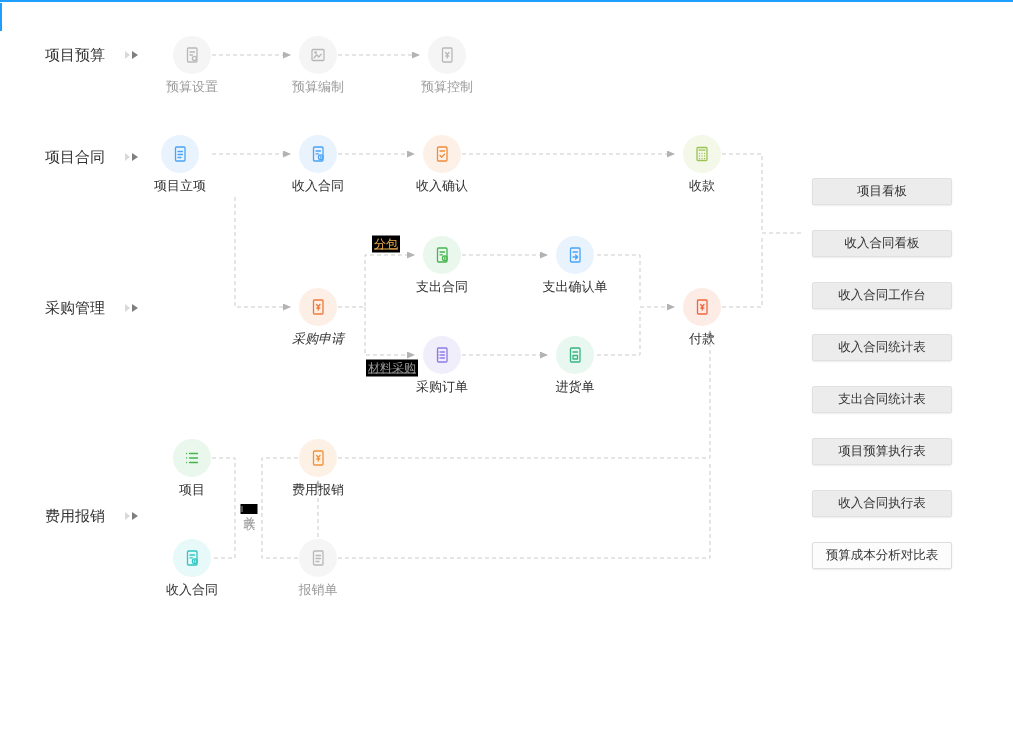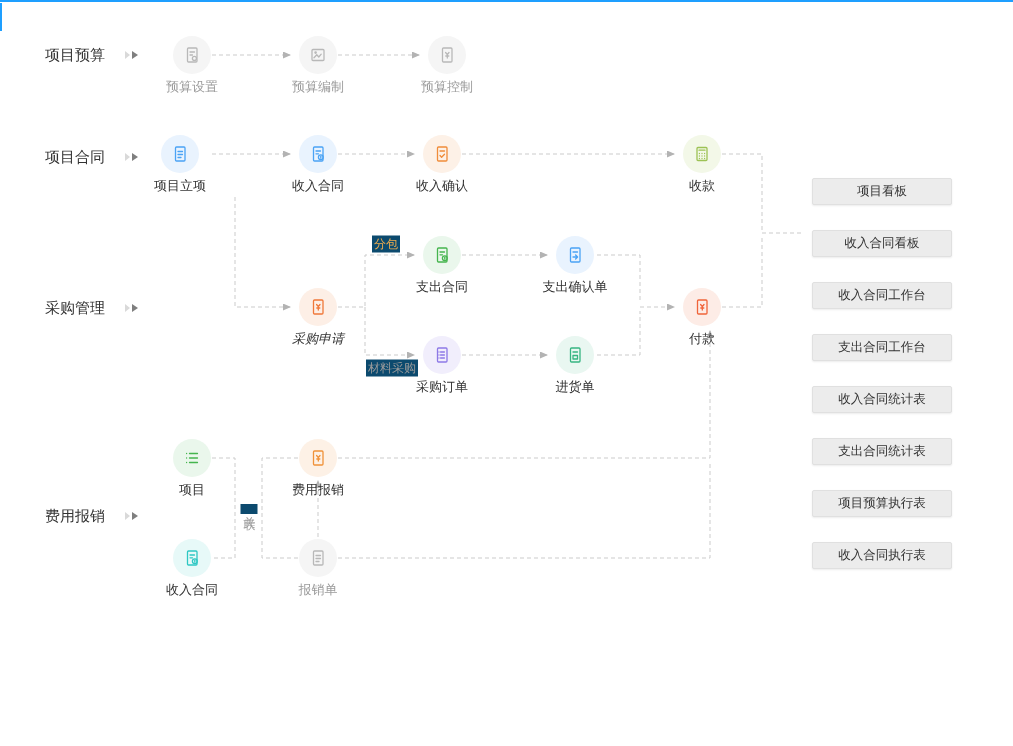--- a/index.html
+++ b/index.html
@@ -23,21 +23,21 @@
 
   .node { position:absolute; width:120px; text-align:center; }
   .node .circle { width:38px; height:38px; border-radius:50%; margin:0 auto;
                   display:flex; align-items:center; justify-content:center; }
   .node .circle svg { width:20px; height:20px; display:block;
                       fill:none; stroke:currentColor; stroke-width:1.3;
                       stroke-linecap:round; stroke-linejoin:round; }
   .node .nlabel { margin-top:5px; font-size:13px; line-height:16px; }
 
   .edge-label { position:absolute; font-size:12px; white-space:nowrap;
-                transform:translate(-50%,-50%); background:#0c4a6e; padding:0 2px; }
+                transform:translate(-50%,-50%); background:#000000; padding:0 2px;text-decoration:underline; }
   .edge-label.vertical { writing-mode:vertical-lr; letter-spacing:3px; padding:2px 0; }
 
   .stats { position:absolute; left:812px; top:106px; width:140px; text-align:center; }
   .stats-title { font-size:15px; font-weight:bold; color:#333; }
   .stats-arrow { margin:7px auto 0; width:14px; }
   .stats-arrow .stem { display:block; width:4px; height:5px; margin:0 auto; background:#a7b9c8; }
   .stats-arrow .tri  { display:block; width:0; height:0; margin:0 auto;
                        border-left:6px solid transparent; border-right:6px solid transparent;
                        border-top:7px solid #a7b9c8; }
 
@@ -284,19 +284,19 @@
   <div id="edge-labels">
       <div class="edge-label" style="left: 386px; top: 244px; color: rgb(240, 173, 78);">分包</div>
       <div class="edge-label" style="left: 392px; top: 368px; color: rgb(155, 155, 155);">材料采购</div>
       <div class="edge-label vertical" style="left: 249px; top: 509px; color: rgb(155, 155, 155);">关联</div>
     </div>
 
   <div class="stats-items" id="stats-items">
       <div class="stat-btn">项目看板</div>
       <div class="stat-btn">收入合同看板</div>
       <div class="stat-btn">收入合同工作台</div>
-      <div class="stat-btn">支出合同工作台</div>
       <div class="stat-btn">收入合同统计表</div>
       <div class="stat-btn">支出合同统计表</div>
       <div class="stat-btn">项目预算执行表</div>
       <div class="stat-btn">收入合同执行表</div>
+      <div class="stat-btn light">预算成本分析对比表</div>
     </div>
 </div>
 
 </body></html>

